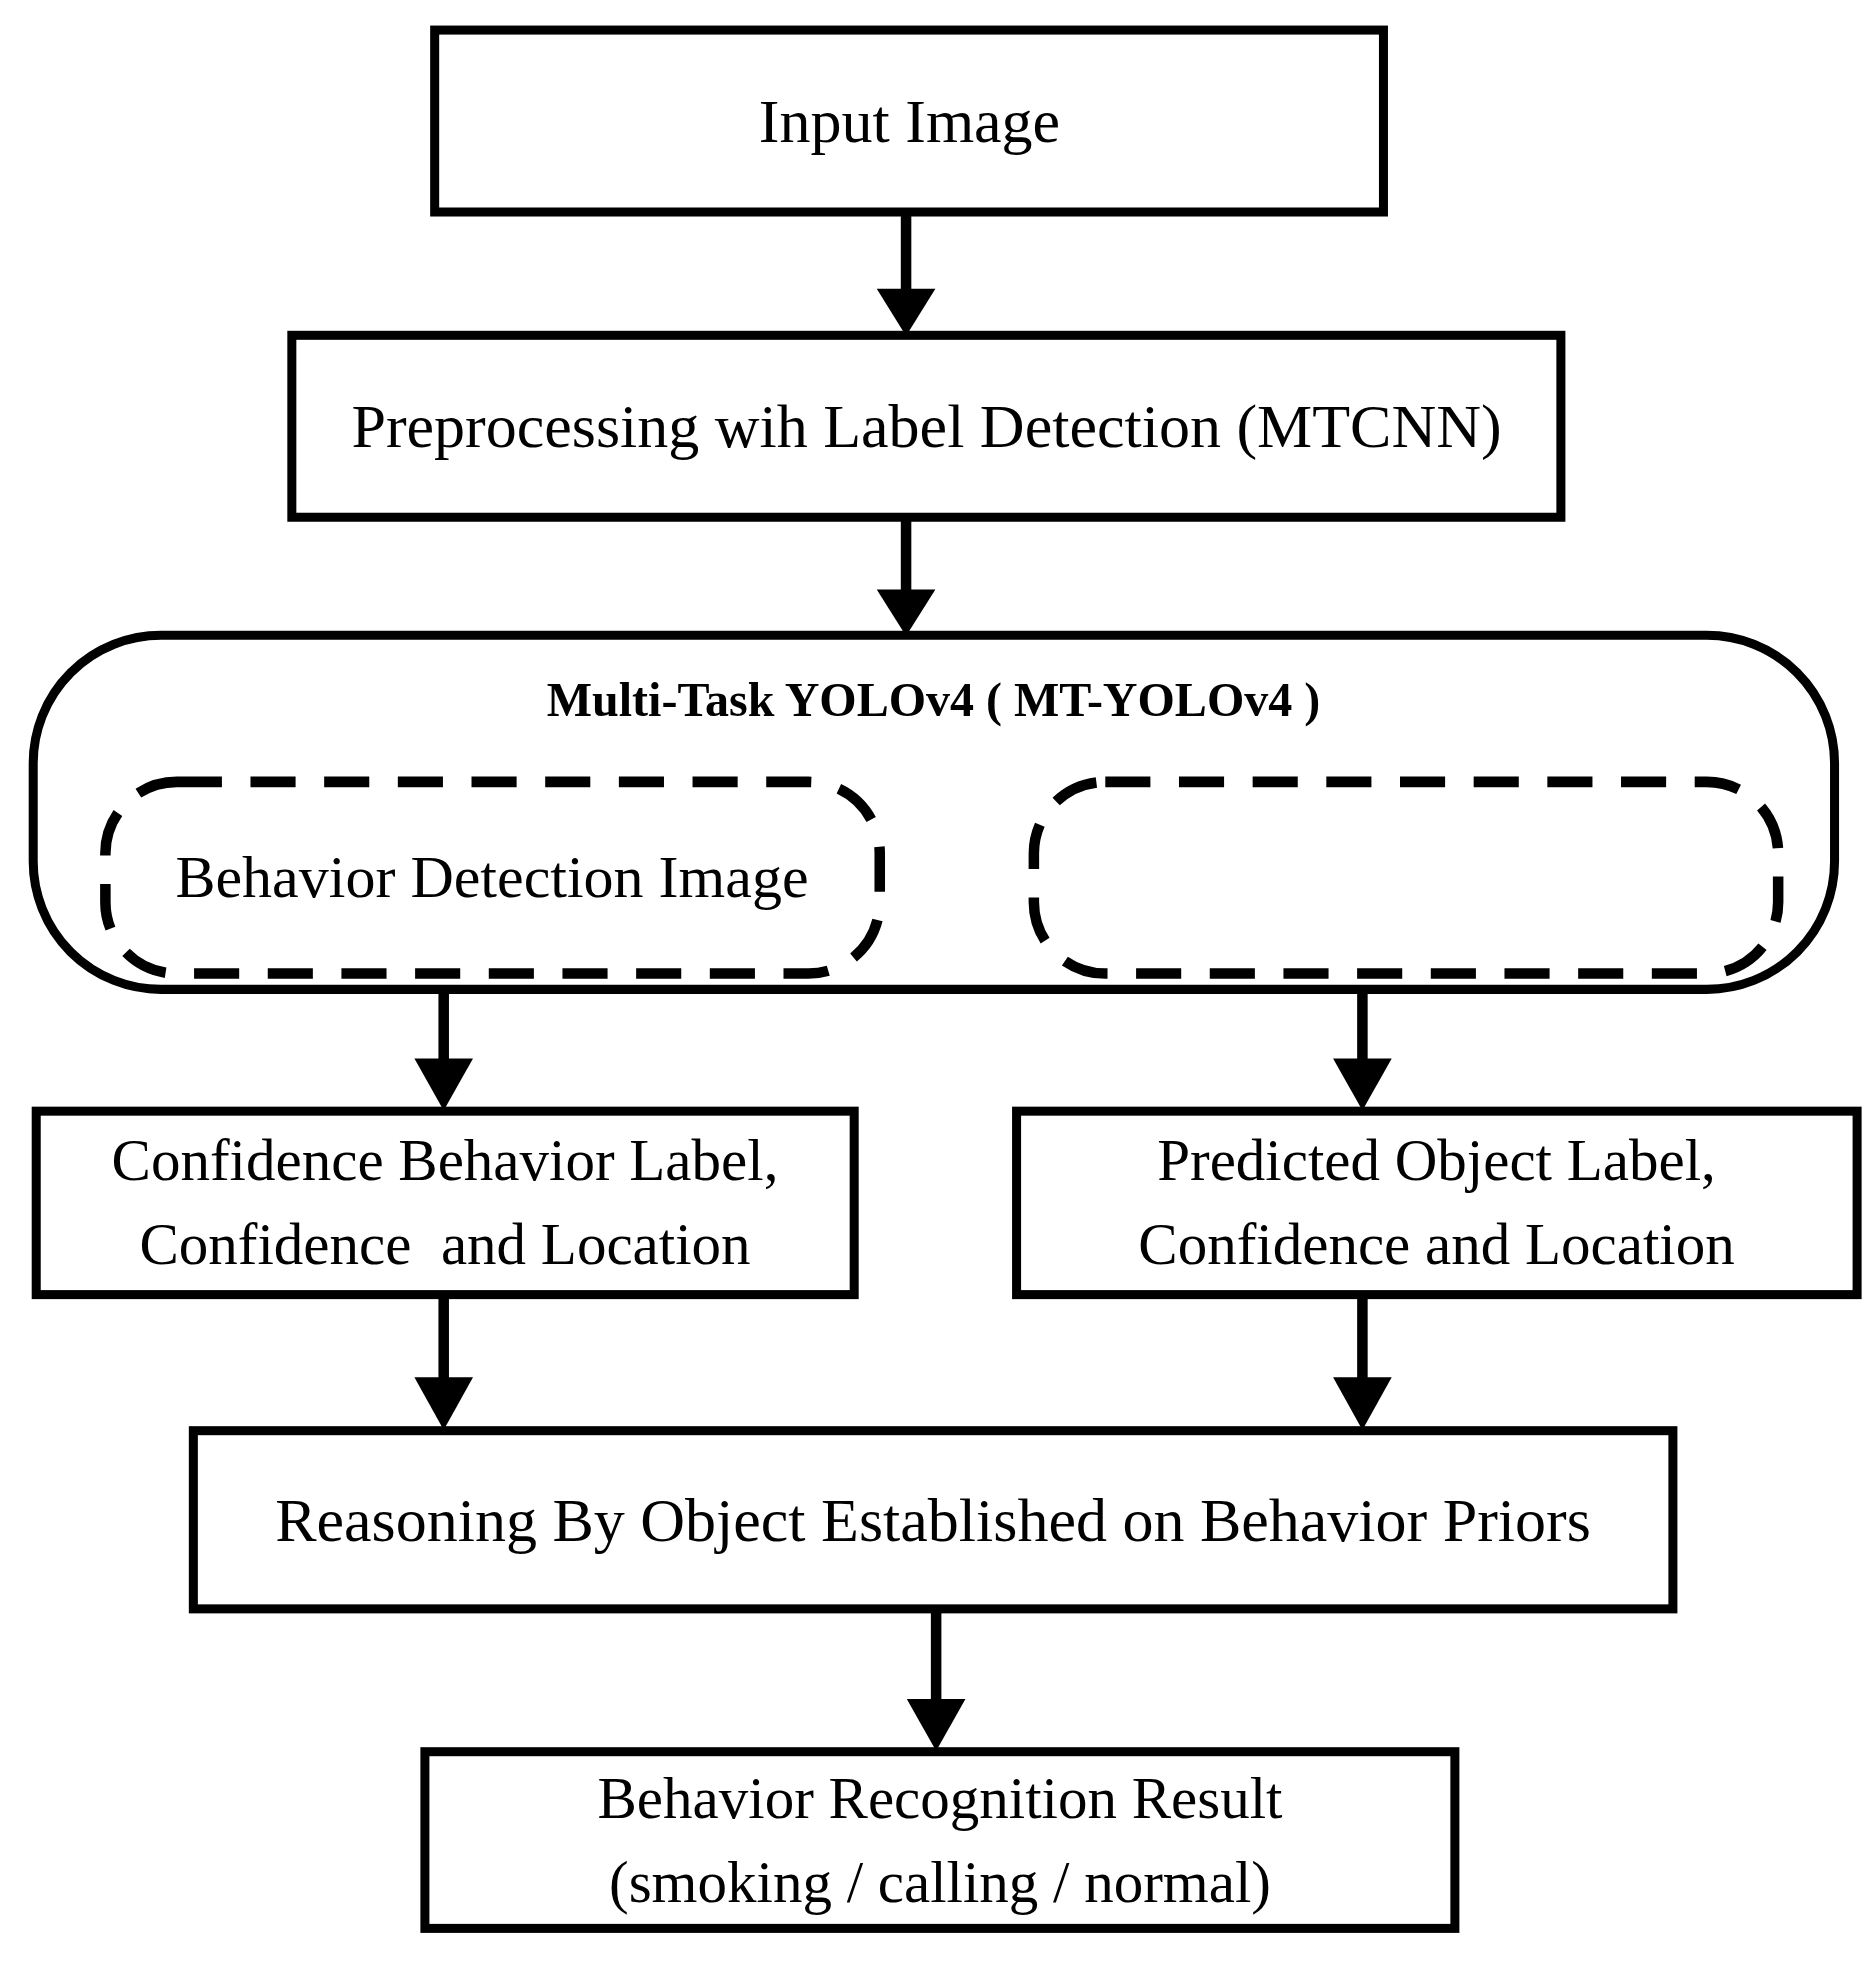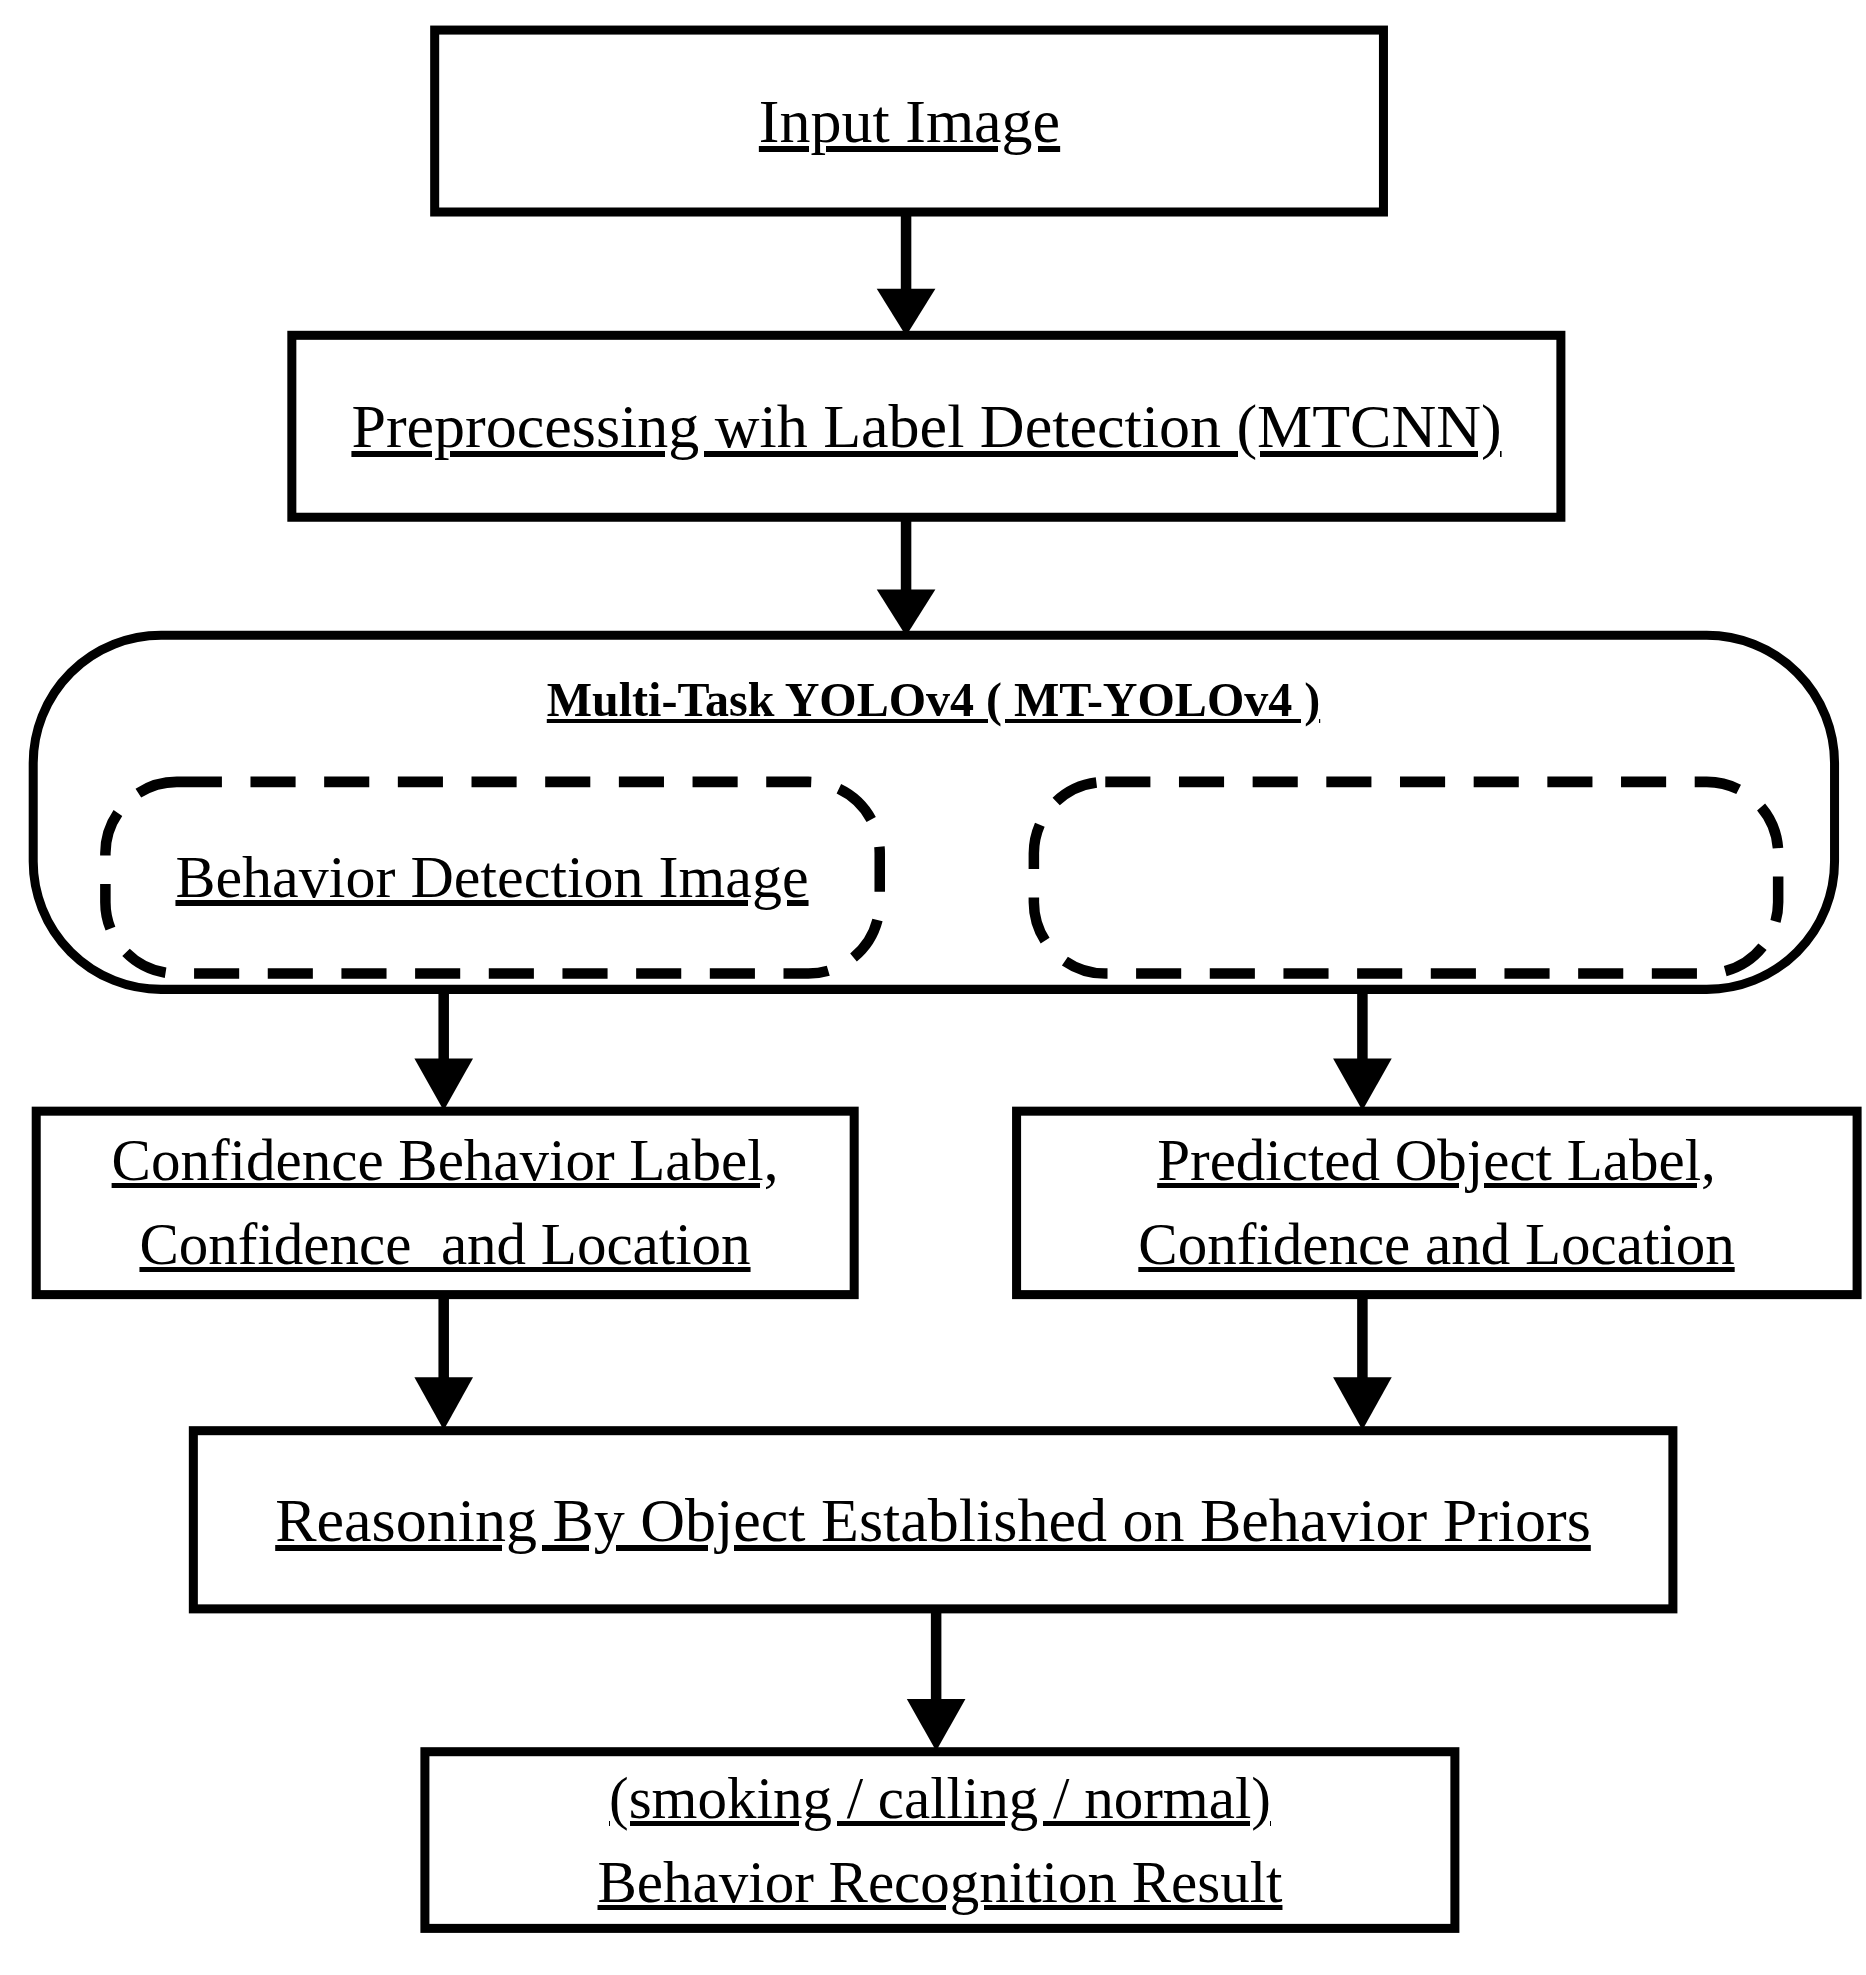--- a/index.html
+++ b/index.html
@@ -16,21 +16,20 @@
   .label {
     position: absolute;
     display: flex;
     align-items: center;
     justify-content: center;
     flex-direction: column;
     text-align: center;
     color: #000000;
     white-space: pre;
     line-height: 1.42;
-    text-decoration: underline;
   }
   .bold { font-weight: bold; }
 </style>
 </head>
 <body>
 
 <div class="canvas">
 
   <svg class="layer" viewBox="0 0 2483 2627">
 
@@ -99,18 +98,18 @@
   </div>
 
   <div class="label" style="left:1016px; top:1111px; width:841px; height:183px; font-size:59px;text-align:center;">
     <div>Predicted Object Label,</div>
     <div>Confidence and Location</div>
   </div>
 
   <div class="label" style="left:193px; top:1431px; width:1480px; height:178px; font-size:62px;">Reasoning By Object Established on Behavior Priors</div>
 
   <div class="label" style="left:425px; top:1752px; width:1030px; height:177px; font-size:59px;">
+    <div>Behavior Recognition Result</div>
     <div>(smoking / calling / normal)</div>
-    <div>Behavior Recognition Result</div>
   </div>
 
 </div>
 
 
 </body></html>

